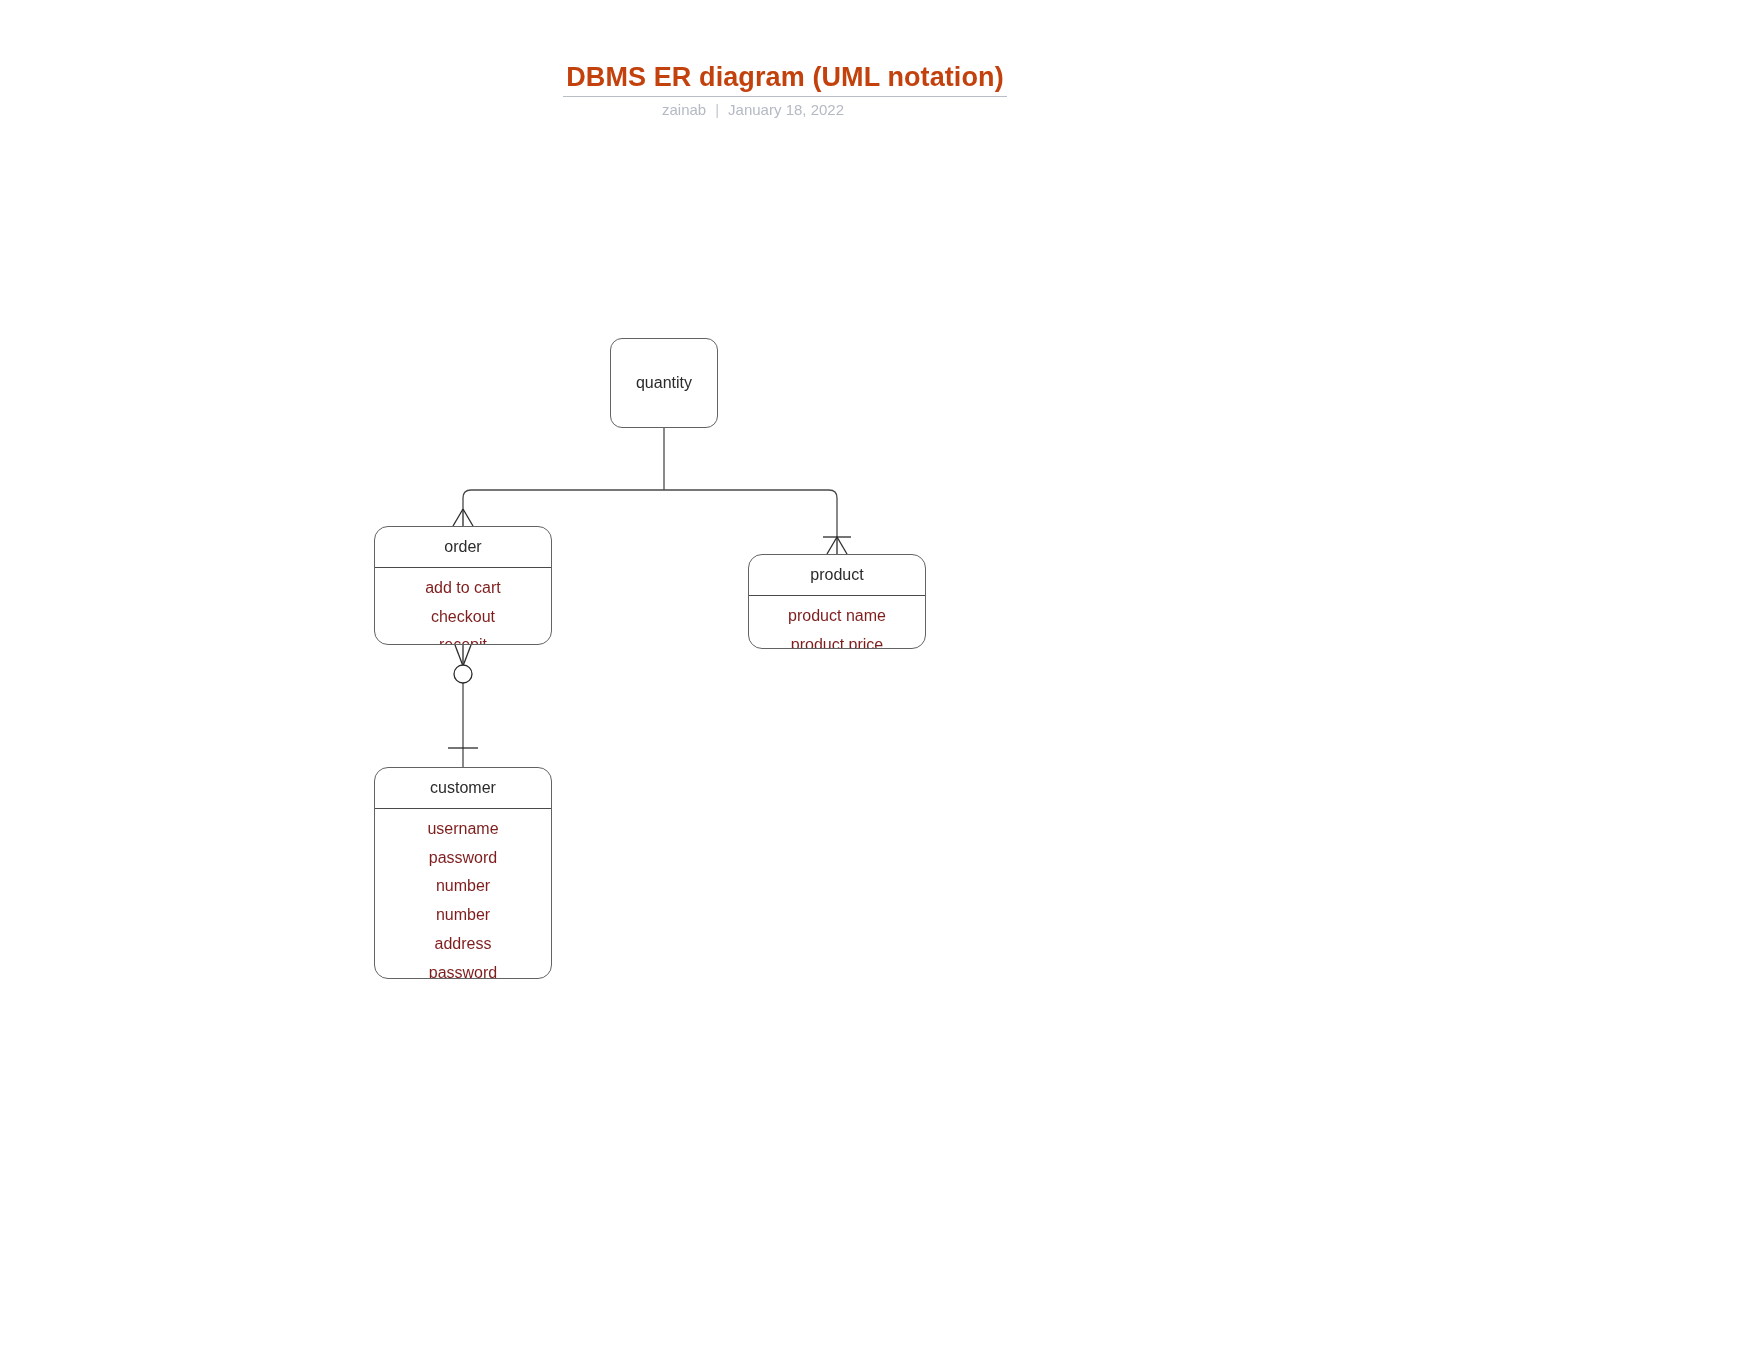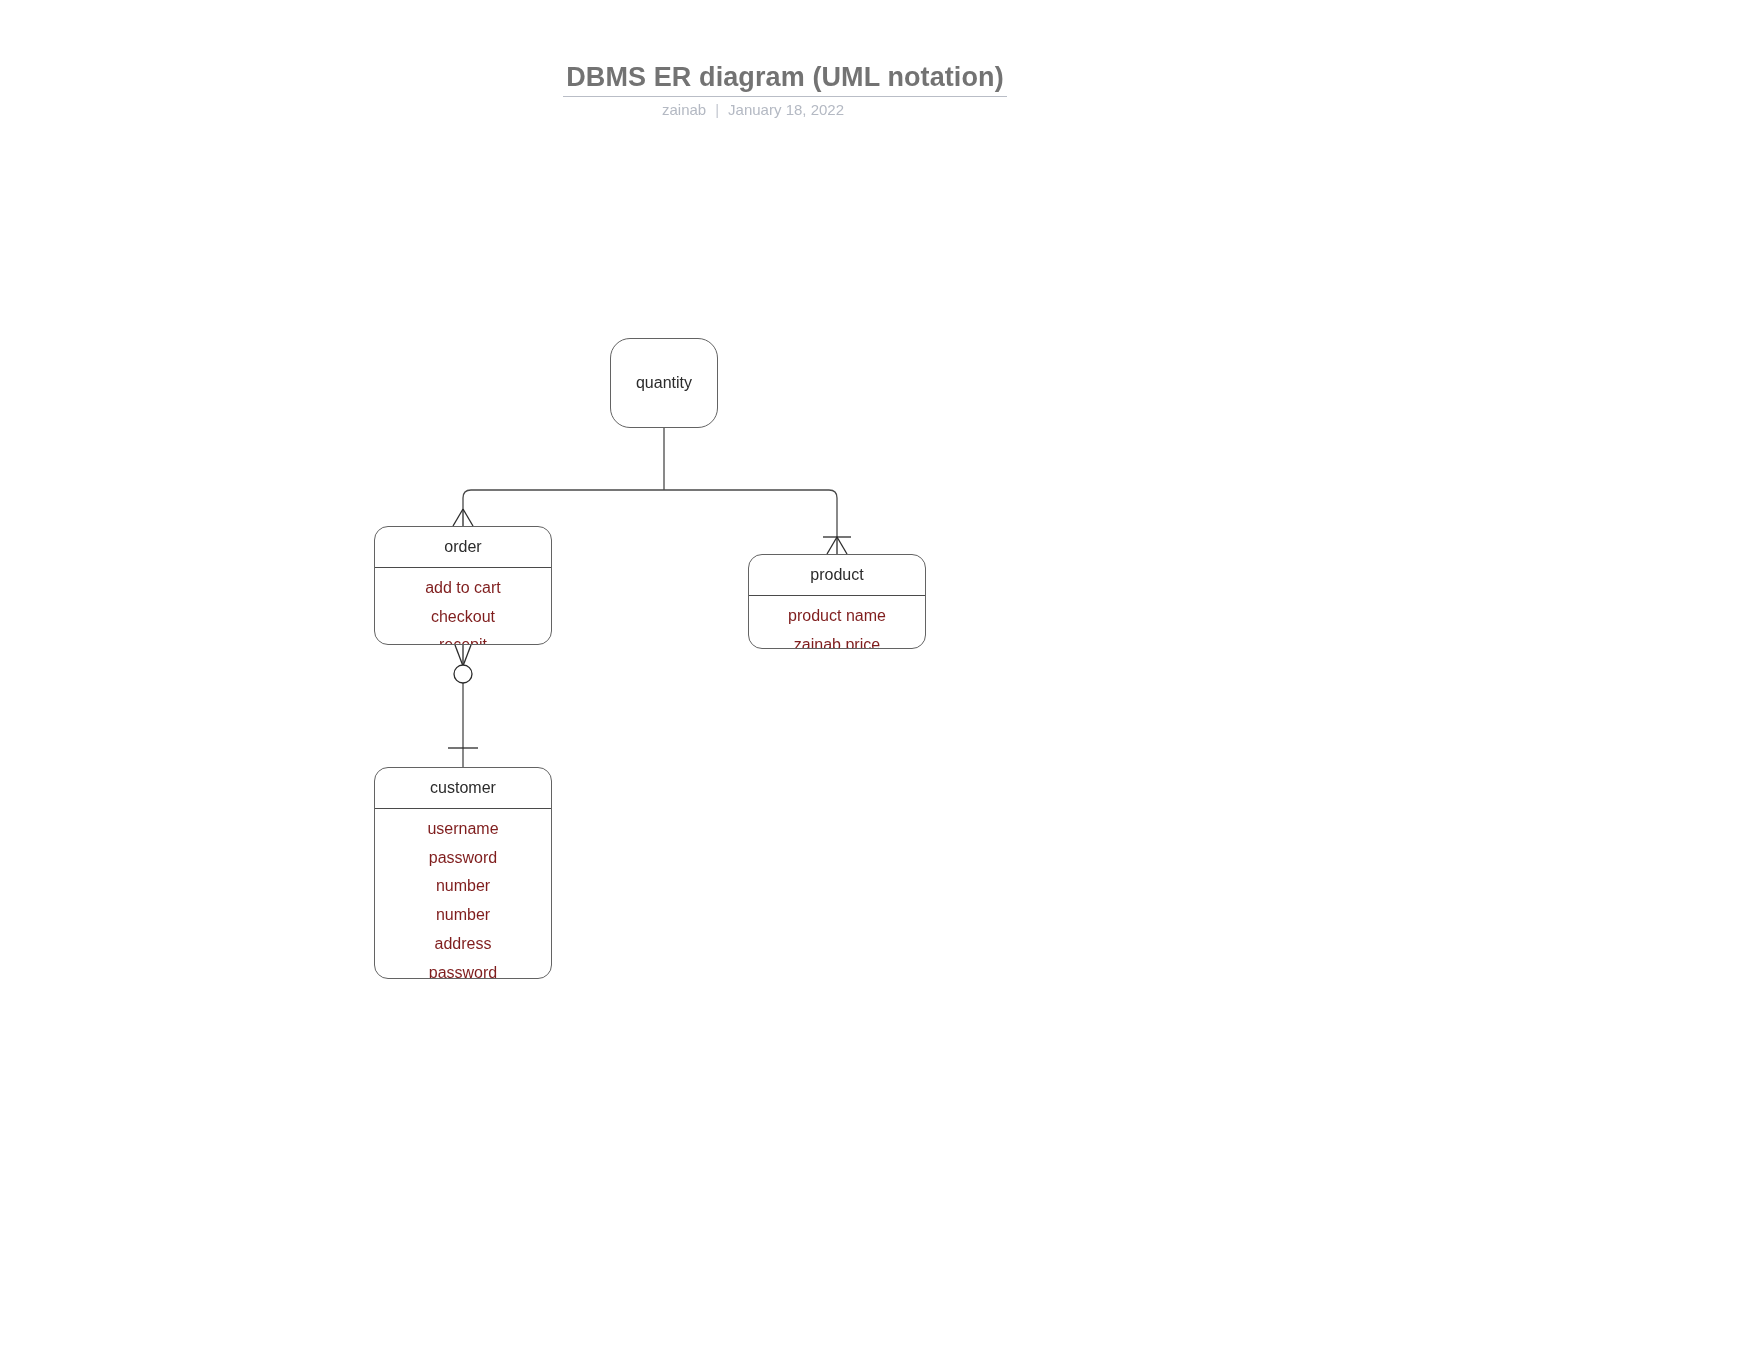--- a/index.html
+++ b/index.html
@@ -25,21 +25,21 @@
     text-align: center;
   }
   #doc-title {
     position: absolute;
     left: 560px;
     top: 62px;
     width: 450px;
     text-align: center;
     font-size: 27px;
     font-weight: bold;
-    color: #737373;
+    color: #c2410c;
     letter-spacing: 0.1px;
     white-space: nowrap;
   }
   #title-rule {
     position: absolute;
     left: 563px;
     top: 96px;
     width: 444px;
     height: 1px;
     background: #b9bdc6;
@@ -104,21 +104,21 @@
     line-height: 1.05;
     white-space: nowrap;
   }
 
   
   #entity-quantity {
     left: 610px;
     top: 338px;
     width: 108px;
     height: 90px;
-    border-radius: 20px;
+    border-radius: 12px;
   }
   #entity-quantity .entity-name {
     padding: 0;
     height: 100%;
     display: flex;
     align-items: center;
     justify-content: center;
   }
 
   #entity-order {
@@ -198,21 +198,21 @@
       <div class="entity-attr">checkout</div>
       <div class="entity-attr">recepit</div>
     </div>
   </div>
 
   <div class="entity" id="entity-product">
     <div class="entity-name">product</div>
     <div class="entity-divider"></div>
     <div class="entity-attrs">
       <div class="entity-attr">product name</div>
-      <div class="entity-attr">zainab price</div>
+      <div class="entity-attr">product price</div>
     </div>
   </div>
 
   <div class="entity" id="entity-customer">
     <div class="entity-name">customer</div>
     <div class="entity-divider"></div>
     <div class="entity-attrs">
       <div class="entity-attr">username</div>
       <div class="entity-attr">password</div>
       <div class="entity-attr">number</div>

